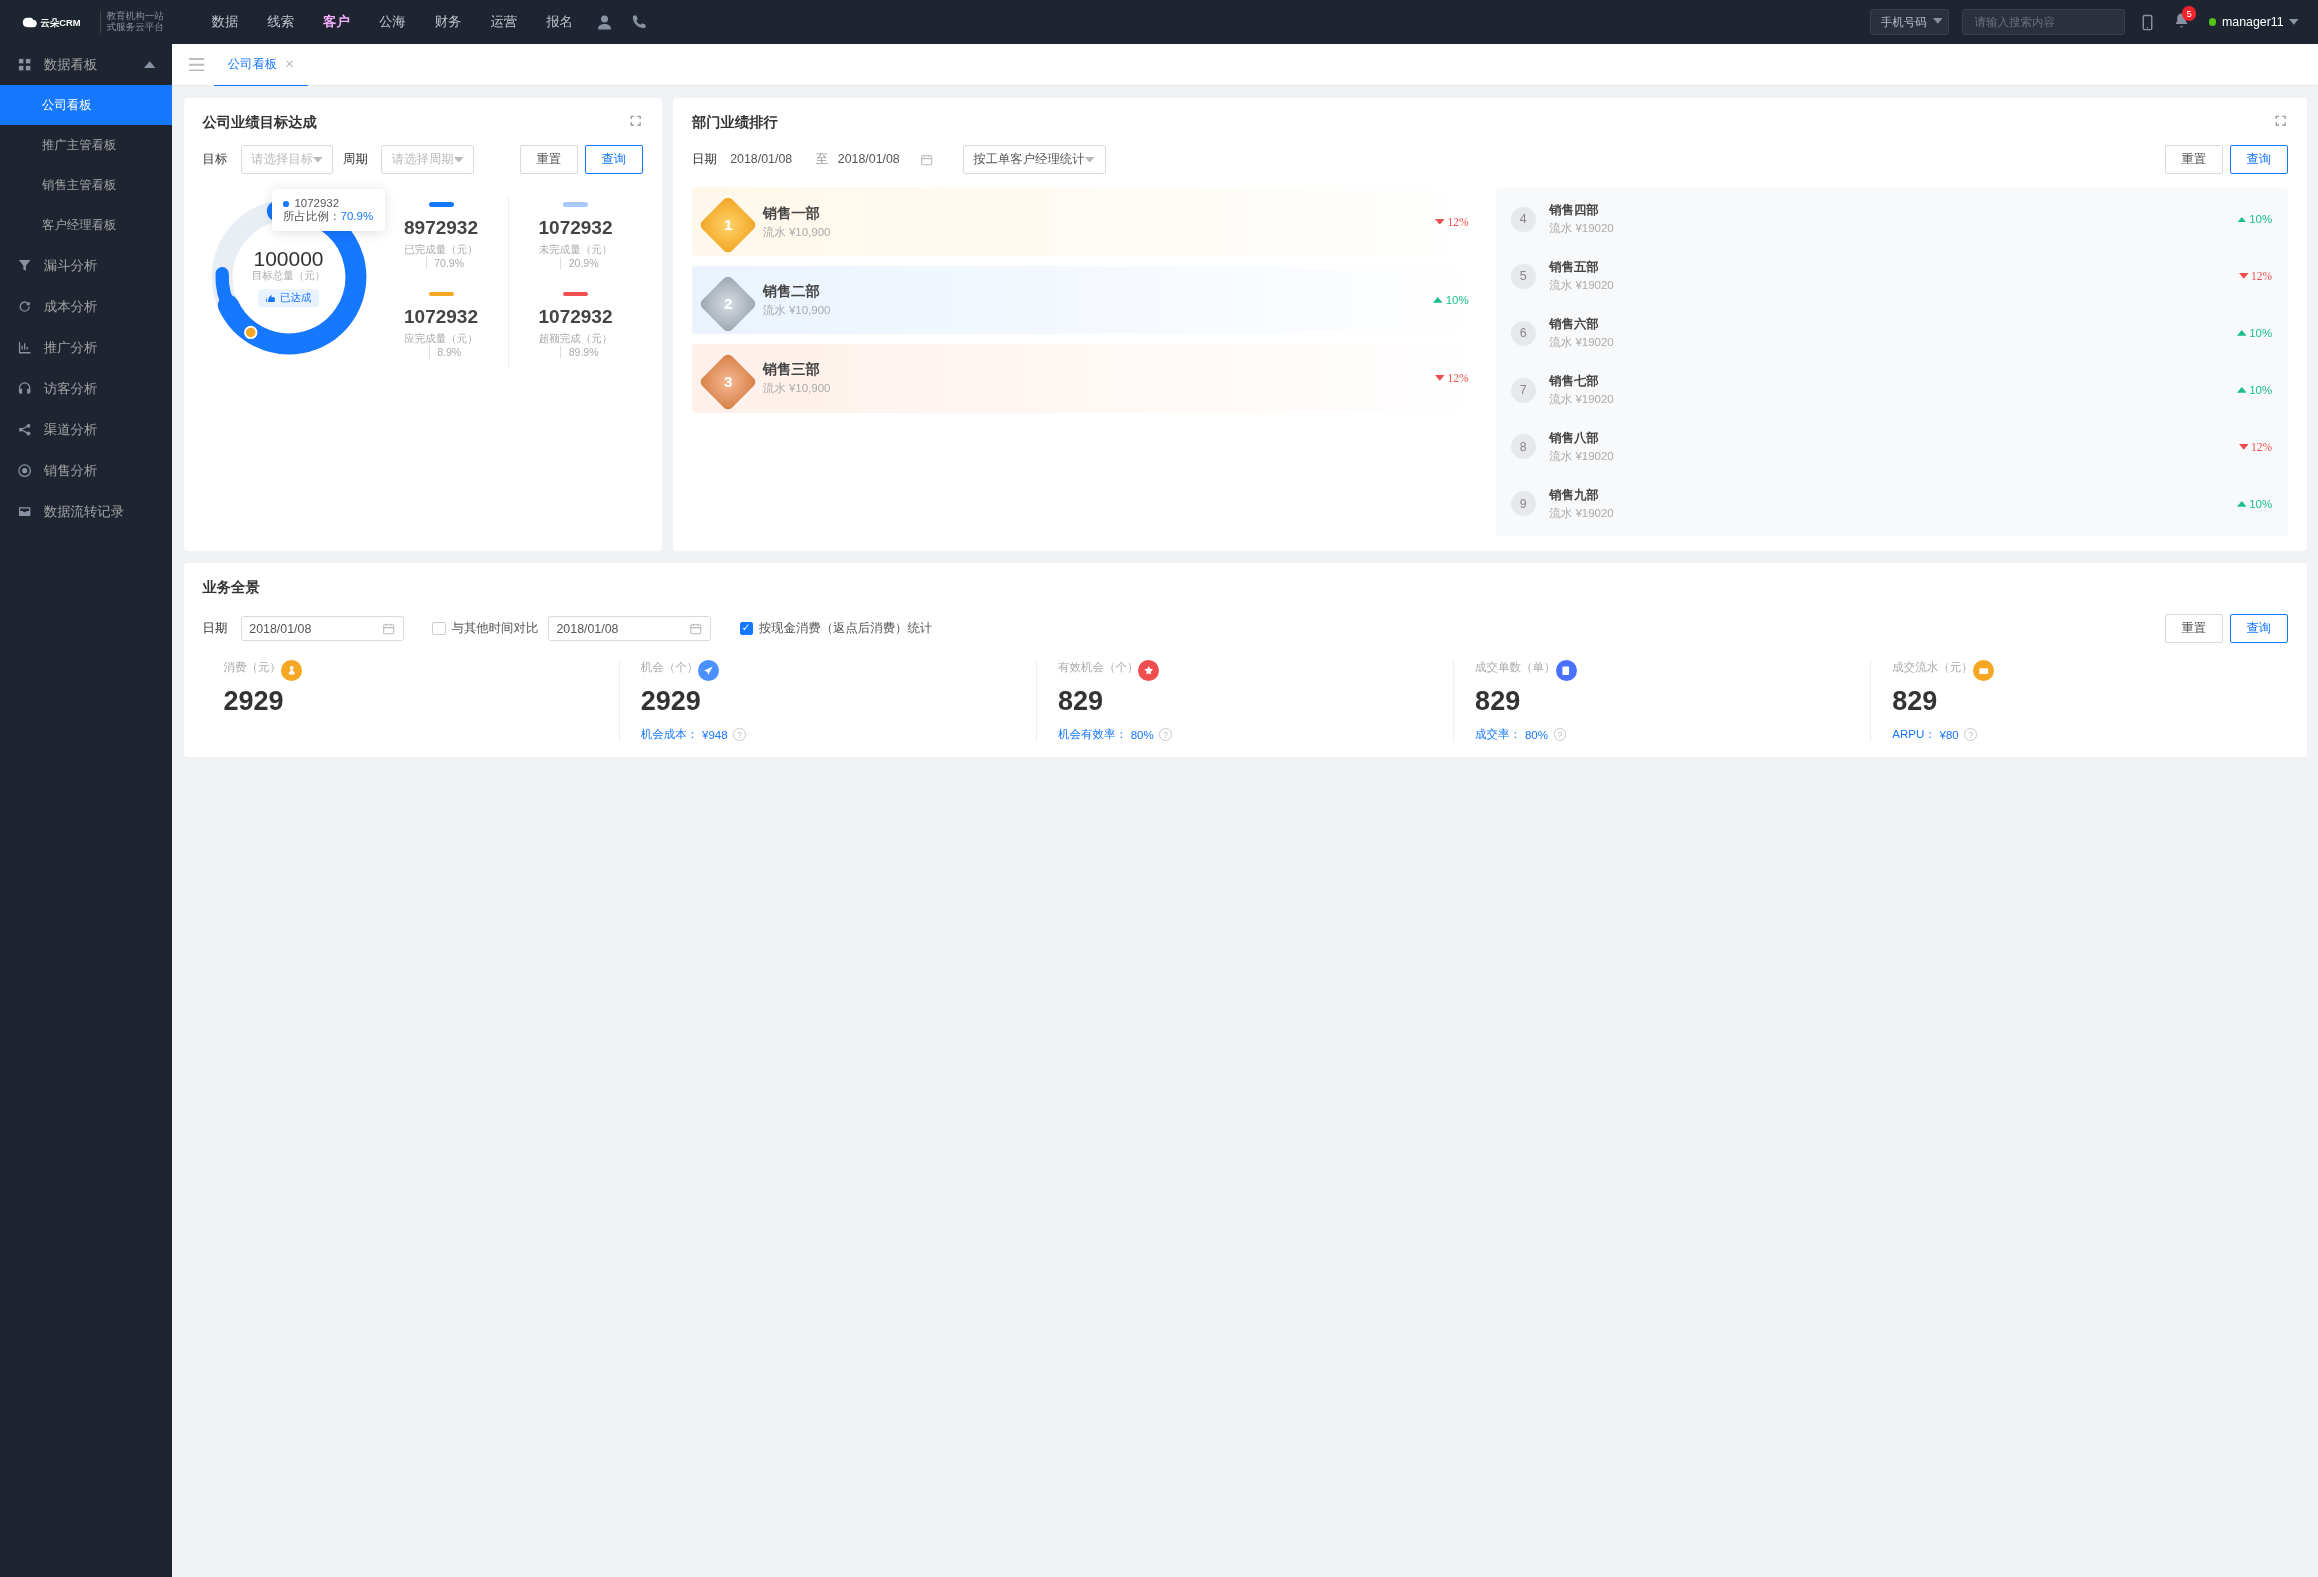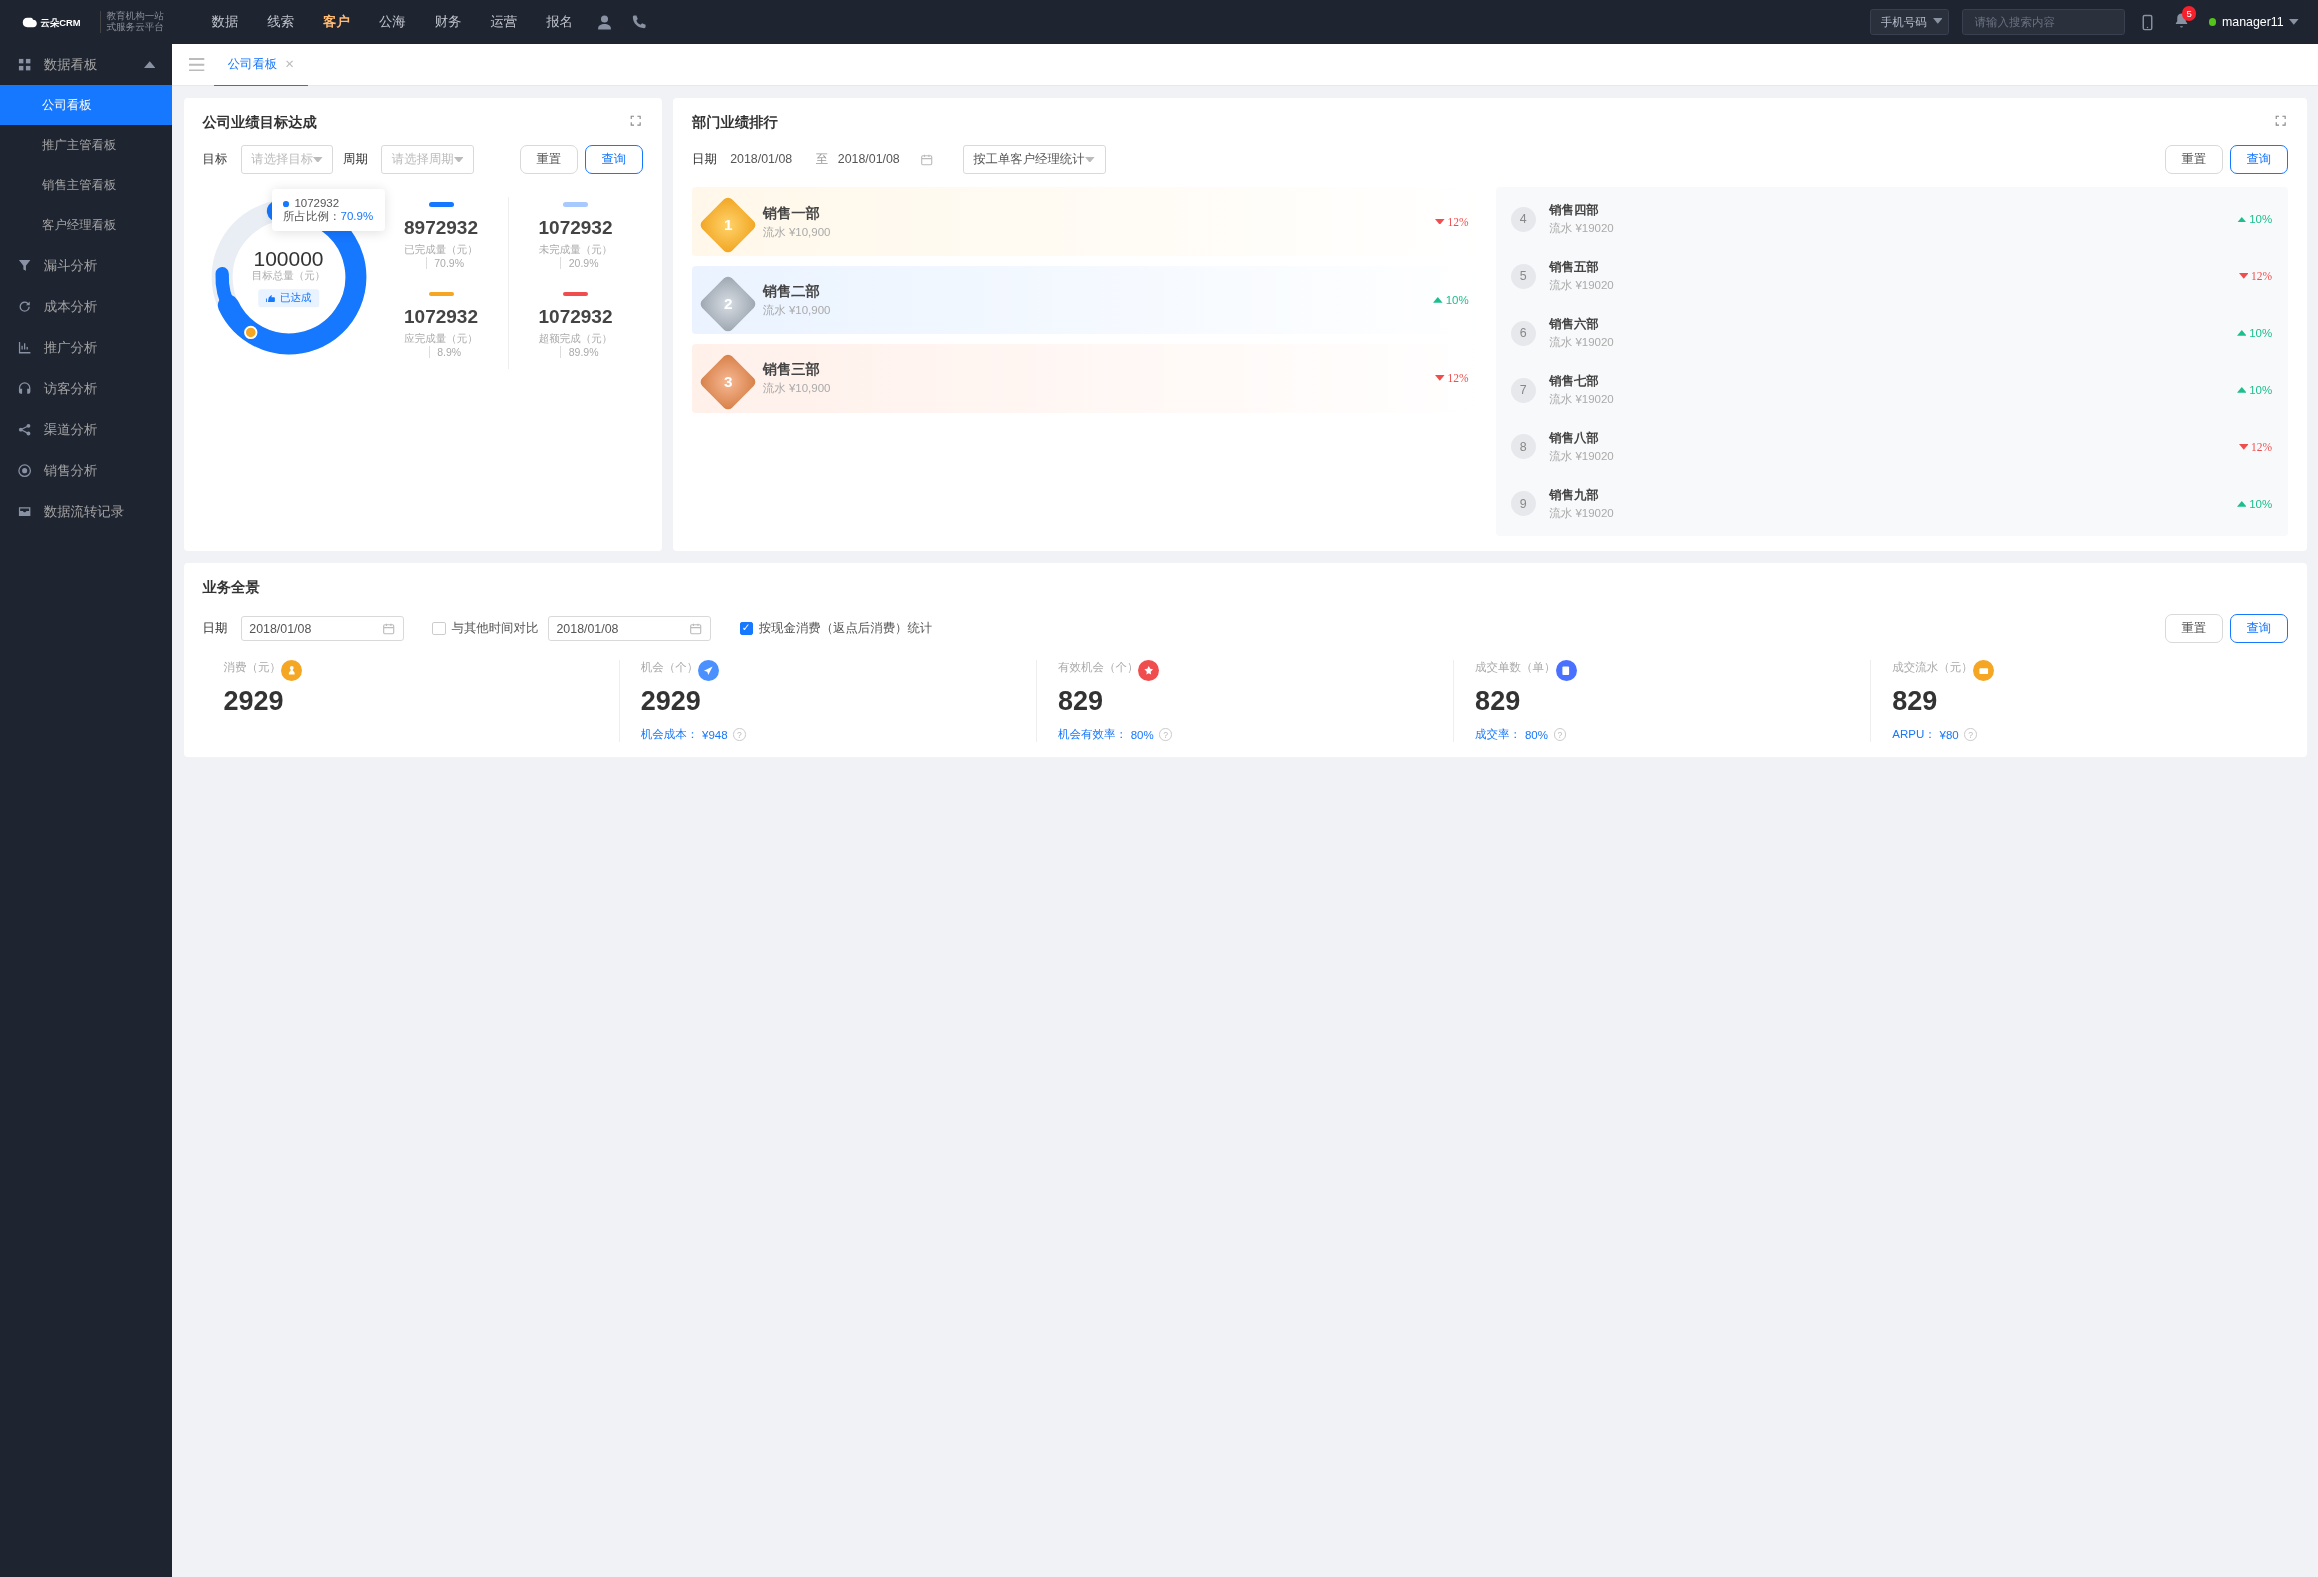--- a/index.html
+++ b/index.html
@@ -15,21 +15,21 @@
   display: flex;
   align-items: center;
   padding: 0 19px;
   color: #fff;
 }
 .logo-wrap { display:flex; align-items:center; gap:5.7px; margin-right:9.6px; }
 .logo-svg { width:75px; height:23px; }
 .logo-sub { font-size:9.6px; color:#8a8f99; line-height:1.1; border-left:1px solid #444; padding-left:5.7px; }
 .nav { display:flex; gap:29px; margin-left:38px; }
 .nav span { color:#c0c5ce; font-size:13.4px; cursor:pointer; }
-.nav span.active { color:#fdba74; font-weight:600;text-align:right; }
+.nav span.active { color:#f0abfc; font-weight:600;text-align:right; }
 .nav-icons { display:flex; gap:17px; margin-left:23px; color:#8992a3; }
 .nav-icons svg { width:17px; height:17px; fill:#8992a3; }
 .search-wrap { margin-left:auto; display:flex; align-items:center; gap:13.4px; }
 .search-select { background:#2a303c; border:1px solid #3a4050; border-radius:2.9px; color:#b8bfcc; font-size:11.5px; padding:4.8px 21px 4.8px 9.6px; position:relative; }
 .search-box { display:flex; align-items:center; background:#2a303c; border:1px solid #3a4050; border-radius:2.9px; padding:0 7.6px; width:163px; }
 .search-box input { background:none; border:none; color:#fff; font-size:11.5px; padding:5.7px 3.8px; flex:1; outline:none; }
 .search-box input::placeholder { color:#6a7080; }
 .search-box svg { width:13.4px; height:13.4px; fill:#8992a3; }
 .header-icons { display:flex; align-items:center; gap:17px; }
 .header-icons svg { width:17px; height:17px; fill:#8992a3; }
@@ -55,21 +55,21 @@
 
 .content { padding:11.5px; display:grid; grid-template-columns: 478px 1fr; gap:11.5px; }
 .card { background:#fff; border-radius:3.8px; padding:15.3px 19px; }
 .card-title-row { display:flex; align-items:center; justify-content:space-between; margin-bottom:13.4px; }
 .card-title { font-size:14.3px; font-weight:600; color:#333; }
 .expand-btn svg { width:13.4px; height:13.4px; fill:#888; }
 .filter-row { display:flex; align-items:center; gap:9.6px; font-size:12.4px; color:#333; }
 .flabel { font-size:12.4px; color:#333; margin-right:3.8px; }
 .select-ph { border:1px solid #d9d9d9; border-radius:2.9px; padding:4.8px 9.6px; display:flex; align-items:center; justify-content:space-between; color:#bbb; font-size:12.4px; min-width:92px; }
 .select-ph svg { width:9.6px; fill:#bbb; }
-.btn { padding:4.8px 15.3px; border:1px solid #d9d9d9; border-radius:7px; background:#fff; font-size:12.4px; cursor:pointer; color:#555; }
+.btn { padding:4.8px 15.3px; border:1px solid #d9d9d9; border-radius:2px; background:#fff; font-size:12.4px; cursor:pointer; color:#555; }
 .btn.primary { border-color:#1677ff; color:#1677ff; }
 .btn-row { margin-left:auto; display:flex; gap:7.6px; }
 
 .donut-section { position:relative; display:flex; align-items:center; padding:11.5px 0 0 0; }
 .tooltip-box { position:absolute; left:69px; top:15.3px; background:#fff; border-radius:3.8px; box-shadow:0 1.9px 11.5px rgba(0,0,0,.12); padding:7.6px 11.5px; font-size:11.5px; color:#555; z-index:2; }
 .tooltip-box .dot { display:inline-block; width:5.7px; height:5.7px; border-radius:50%; background:#1677ff; margin-right:5.7px; }
 .tooltip-box .pct { color:#1677ff; }
 .donut-wrap { position:relative; width:172px; height:172px; }
 .donut-center { position:absolute; top:50%; left:50%; transform:translate(-50%,-50%); text-align:center; }
 .donut-center .big { font-size:21px; font-weight:400; color:#333; }

